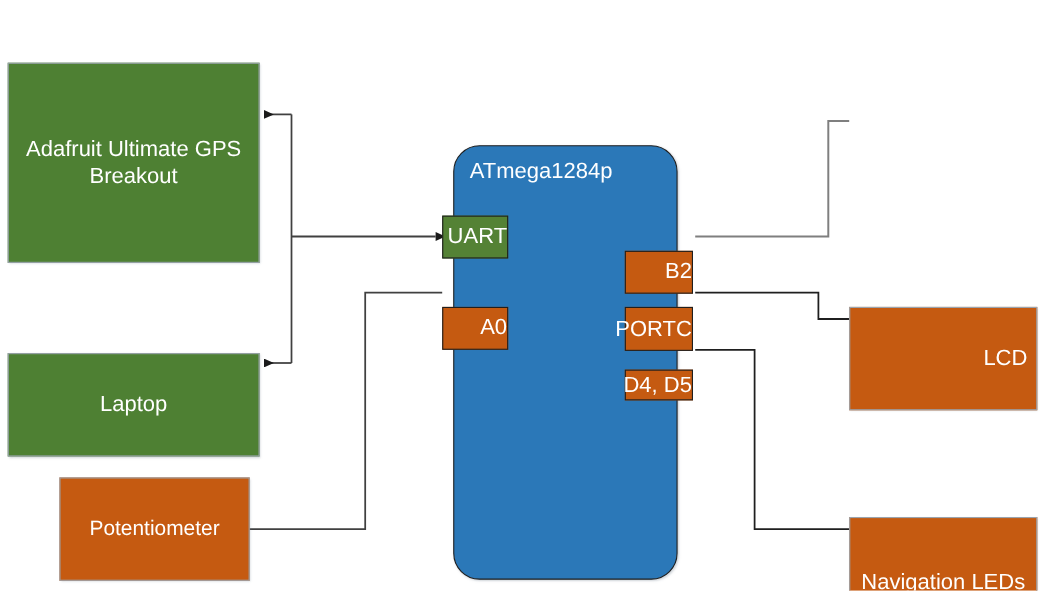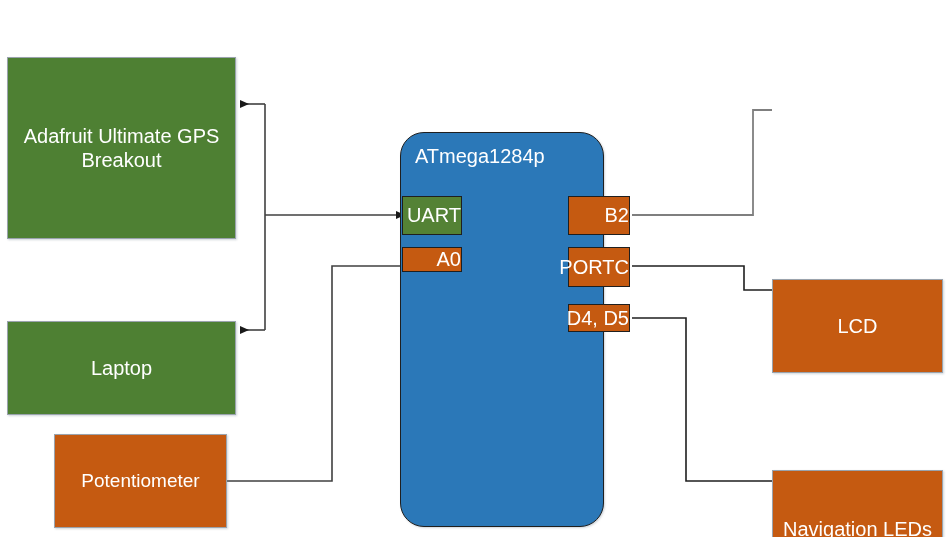--- a/index.html
+++ b/index.html
@@ -69,21 +69,21 @@
     display: flex;
     align-items: center;
     justify-content: flex-end;
     color: #ffffff;
     font-size: 20px;
     border: 1px solid #1f1f1f;
     white-space: nowrap;
     z-index: 3;
   }
   .pin.green  { background: #548235; }
-  .pin.orange { background: #C55A11; }
+  .pin.orange { background: #C55A11; margin-top: 32px; }
 
   .fs-20 { font-size: 20px; margin-top: 36px; }
   .fs-19 { font-size: 19px; margin-left: 47px; }
 </style>
 </head>
 <body>
 
 <div id="canvas">
 
   <svg class="wires" viewBox="0 0 948 537" width="948" height="537" xmlns="http://www.w3.org/2000/svg">
@@ -119,43 +119,43 @@
   </div>
 
   <div class="node green fs-20" style="left:7px; top:285px; width:229px; height:94px;">
     <span class="node-label">Laptop</span>
   </div>
 
   <div class="node orange fs-19" style="left:7px; top:434px; width:173px; height:94px;">
     <span class="node-label">Potentiometer</span>
   </div>
 
-  <div class="mcu" style="left:400px; top:132px; width:204px; height:395px;border-radius:24px;">
+  <div class="mcu" style="left:412px; top:132px; width:204px; height:395px;border-radius:24px;">
     <span class="mcu-title">ATmega1284p</span>
   </div>
 
   <div class="pin green" style="left:402px; top:196px; width:60px; height:39px;">
     <span>UART</span>
   </div>
-  <div class="pin orange" style="left:402px; top:247px; width:60px; height:25px;">
+  <div class="pin orange" style="left:402px; top:247px; width:60px; height:39px;">
     <span>A0</span>
   </div>
 
   <div class="pin orange" style="left:568px; top:196px; width:62px; height:39px;">
     <span>B2</span>
   </div>
   <div class="pin orange" style="left:568px; top:247px; width:62px; height:40px;">
     <span>PORTC</span>
   </div>
   <div class="pin orange" style="left:568px; top:304px; width:62px; height:28px;">
     <span>D4, D5</span>
   </div>
 
 
-  <div class="node orange fs-20" style="left:772px; top:243px; width:171px; height:94px;">
+  <div class="node orange fs-20" style="left:772px; top:243px; width:171px; height:94px;justify-content:flex-end;">
     <span class="node-label">LCD</span>
   </div>
 
   <div class="node orange fs-20" style="left:772px; top:434px; width:171px; height:119px;">
     <span class="node-label">Navigation LEDs</span>
   </div>
 
 </div>
 
 </body></html>

